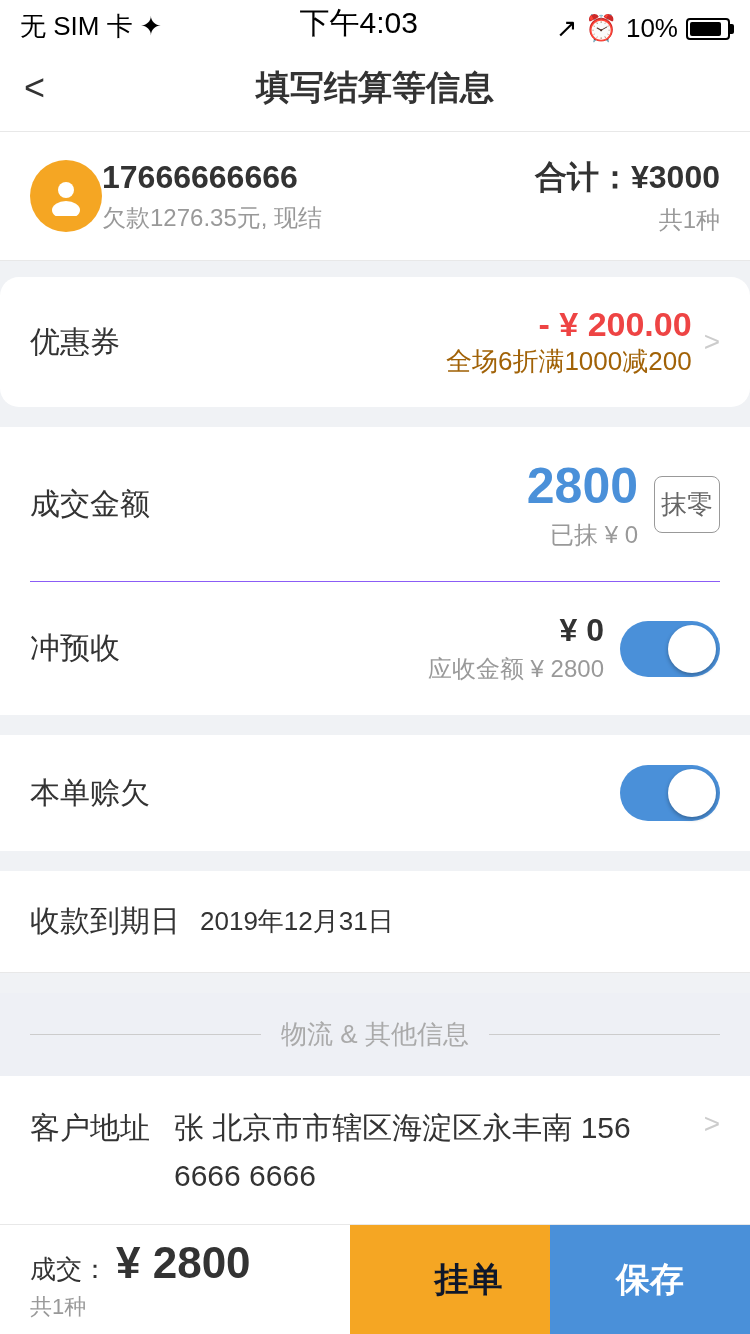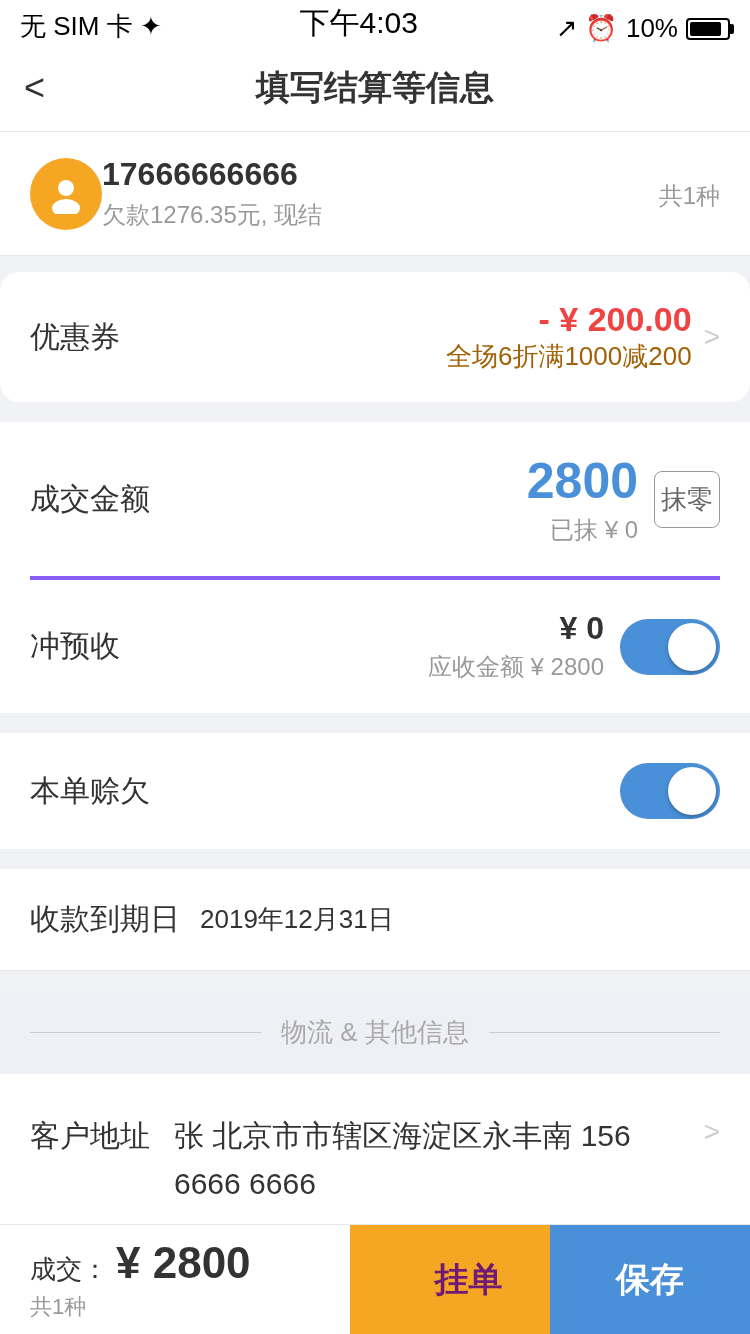--- a/index.html
+++ b/index.html
@@ -112,21 +112,21 @@
     
     .form-section {
       background: #fff;
       padding: 0 30px;
     }
     .form-row {
       display: flex;
       align-items: center;
       justify-content: space-between;
       padding: 30px 0;
-      border-bottom: 4px solid #8b5cf6;
+      border-bottom: 1px solid #8b5cf6;
       min-height: 100px;
     }
     .form-row:last-child { border-bottom: none; }
     .form-label { font-size: 30px; color: #333; min-width: 120px; }
     .form-right { display: flex; align-items: center; gap: 16px; }
 
     .amount-value { font-size: 50px; font-weight: 600; color: #4a90d9; }
     .amount-sub { font-size: 24px; color: #999; text-align: right; margin-top: 4px; }
     .amount-col { text-align: right; }
 
@@ -172,21 +172,21 @@
       justify-content: center;
       gap: 20px;
       margin-top: 0;
     }
     .divider-line { flex: 1; height: 1px; background: #ccc; }
     .divider-text { font-size: 26px; color: #aaa; white-space: nowrap; }
 
     
     .address-row {
       background: #fff;
-      padding: 38px 30px;
+      padding: 28px 30px;
       display: flex;
       align-items: flex-start;
       gap: 24px;
       border-bottom: 1px solid #f0f0f0;
     }
     .address-label { font-size: 30px; color: #333; min-width: 100px; padding-top: 4px; }
     .address-content { flex: 1; }
     .address-value { font-size: 30px; color: #333; line-height: 1.6; }
     .address-arrow { font-size: 28px; color: #ccc; padding-top: 4px; }
 
@@ -213,21 +213,21 @@
     }
     .bottom-summary-top {
       display: flex; align-items: baseline; gap: 8px;
     }
     .bottom-label { font-size: 26px; color: #333; }
     .bottom-amount { font-size: 44px; font-weight: 700; color: #333; }
     .bottom-summary-bottom { font-size: 22px; color: #999; margin-top: 4px; }
     .hang-btn {
       width: 200px; height: 110px;
       background: #f5a623; border: none;
-      font-size: 34px; color: #701a75; font-weight: 600;
+      font-size: 34px; color: #0f172a; font-weight: 600;
       cursor: pointer; display: flex; align-items: center; justify-content: center; padding-left: 37px;
     }
     .save-btn {
       width: 200px; height: 110px;
       background: #4a90d9; border: none;
       font-size: 34px; color: #fff; font-weight: 600;
       cursor: pointer; display: flex; align-items: center; justify-content: center;
     }
   </style>
 </head>
@@ -262,20 +262,21 @@
           <circle cx="20" cy="14" r="8"></circle>
           <ellipse cx="20" cy="34" rx="14" ry="9"></ellipse>
         </svg>
       </div>
       <div class="customer-info">
         <span class="customer-phone">17666666666</span>
         <span class="customer-debt">欠款1276.35元, 现结</span>
       </div>
     </div>
     <div class="customer-right">
+      <div class="total-amount">合计：¥3000</div>
       <div class="total-count">共1种</div>
     </div>
   </div>
 
   <div class="coupon-row">
     <span class="coupon-label">优惠券</span>
     <div class="coupon-right">
       <div style="text-align:right">
         <div class="coupon-discount">- ¥ 200.00</div>
         <div class="coupon-desc">全场6折满1000减200</div>

